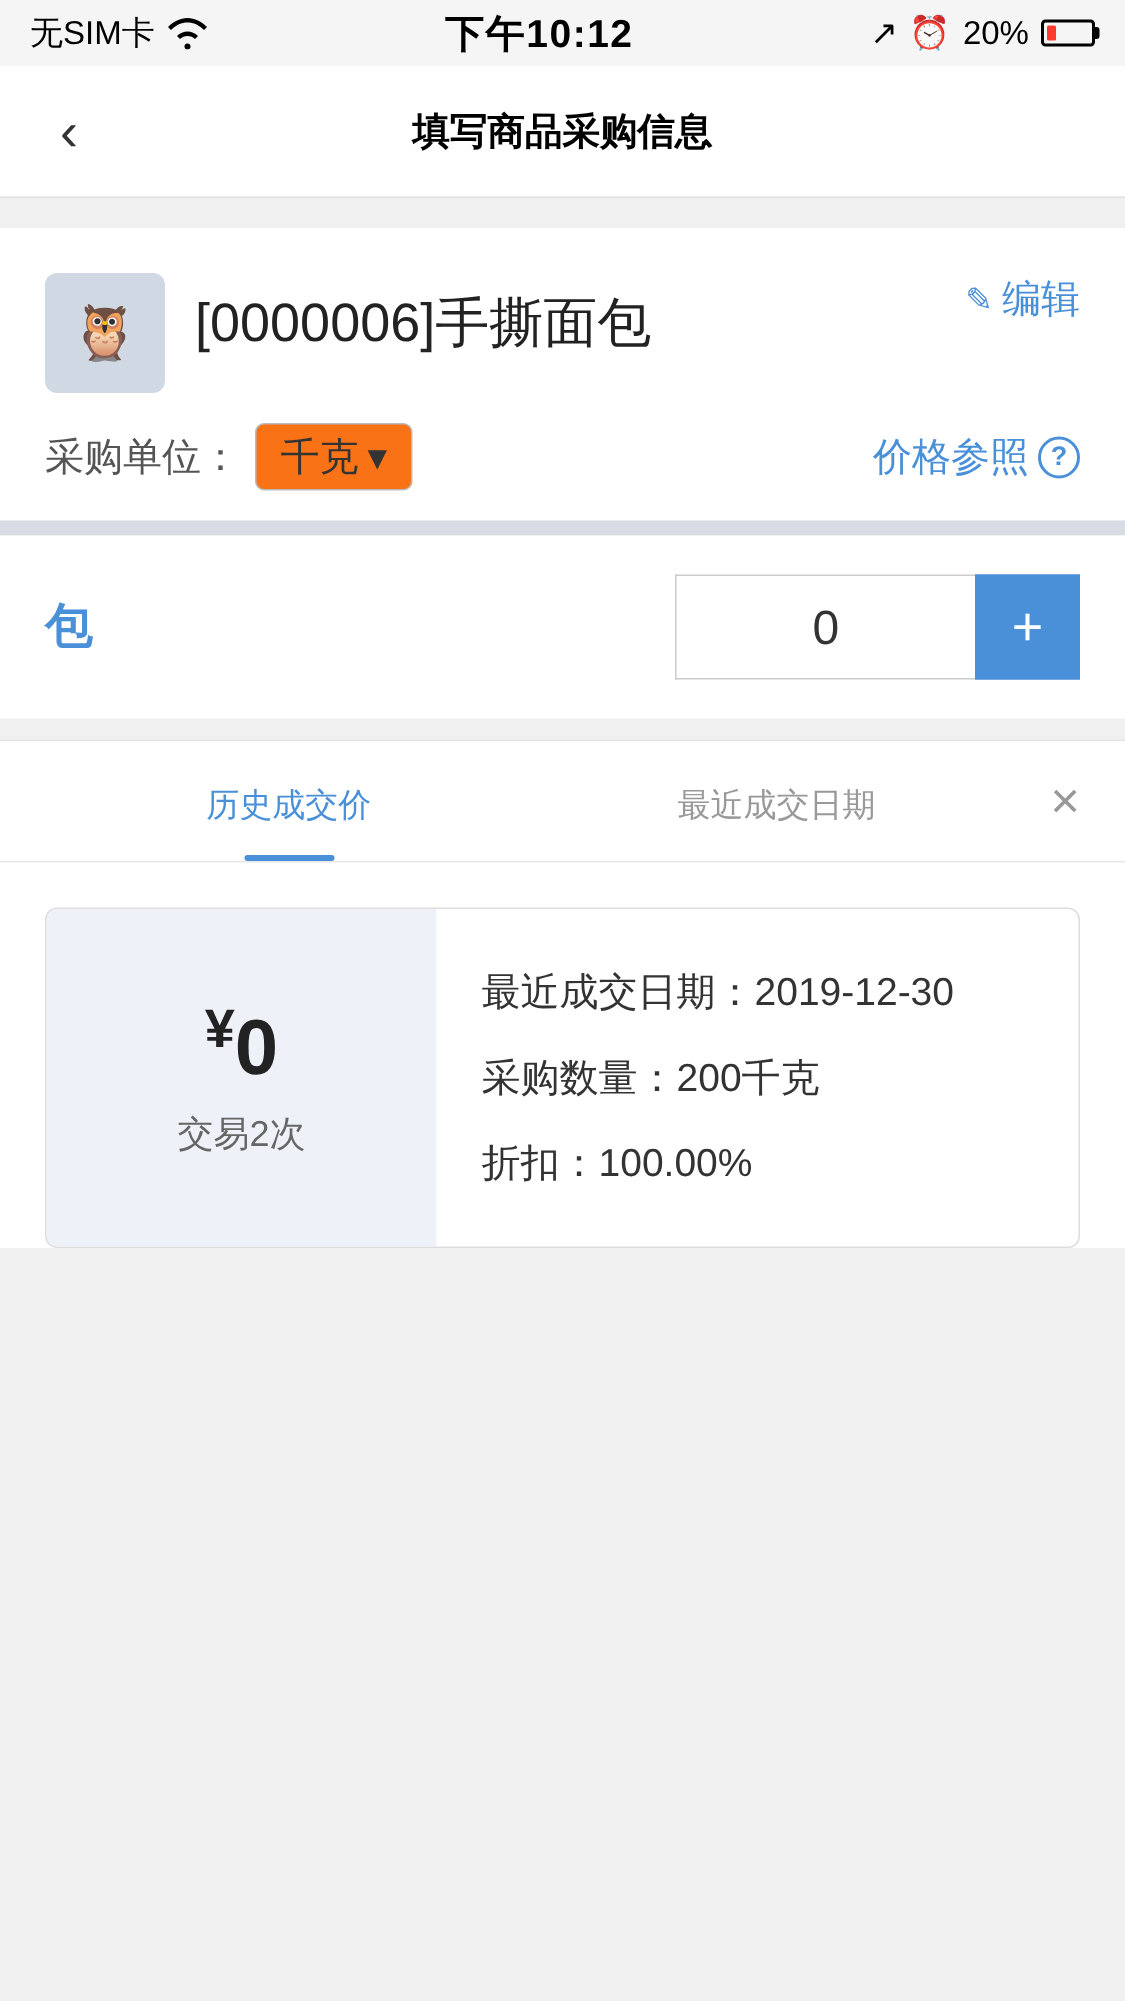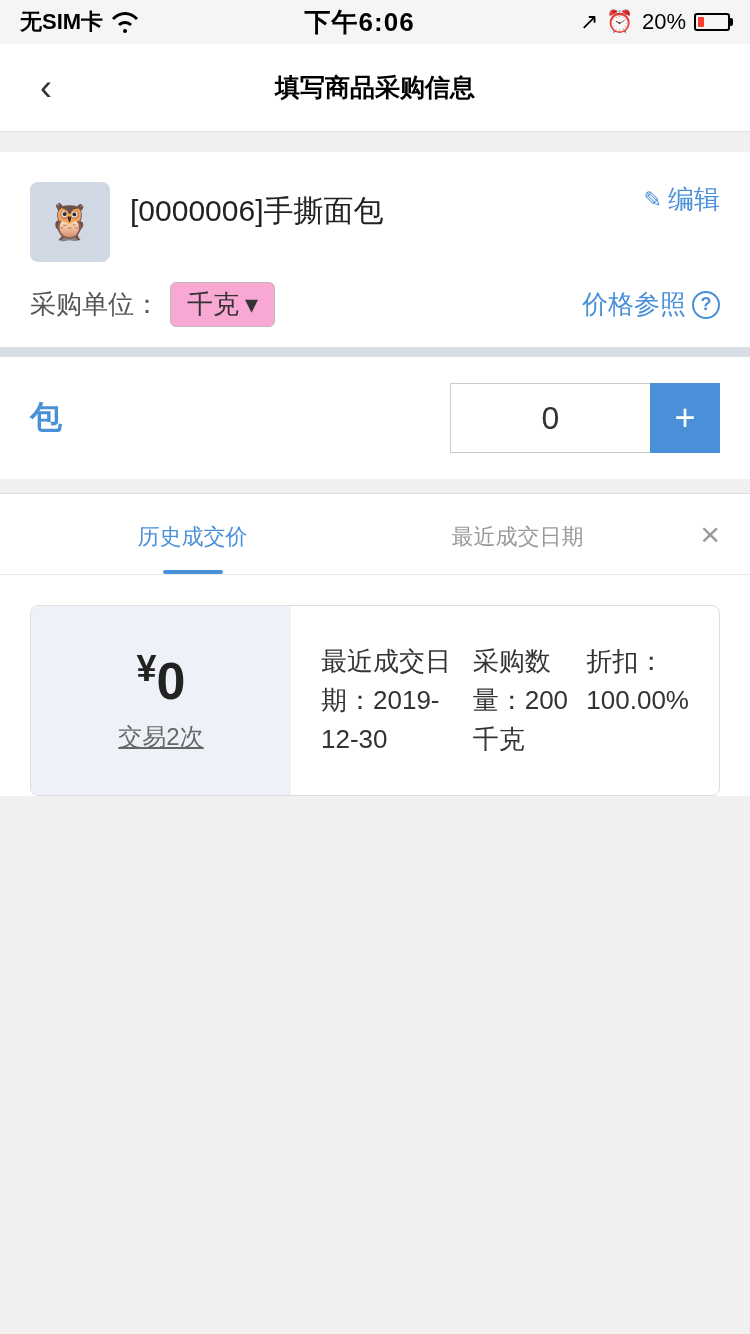--- a/index.html
+++ b/index.html
@@ -22,21 +22,21 @@
       justify-content: space-between;
       padding: 0 20px;
       font-size: 24px;
       color: #000;
     }
     .status-left {
       display: flex;
       align-items: center;
       gap: 8px;
       font-size: 22px;
-      font-weight: 700;
+      font-weight: 400;
     }
     .status-center {
       font-size: 26px;
       font-weight: 600;
       letter-spacing: 1px;
     }
     .status-right {
       display: flex;
       align-items: center;
       gap: 8px;
@@ -118,21 +118,21 @@
       display: flex;
       align-items: center;
       justify-content: center;
       flex-shrink: 0;
     }
     .thumb-icon {
       font-size: 36px;
       color: #8899aa;
     }
     .product-name {
-      font-size: 30px;
+      font-size: 36px;
       color: #222;
       font-weight: 500;
       line-height: 1.4;
       padding-top: 8px;
     }
     .edit-btn {
       display: flex;
       align-items: center;
       gap: 6px;
       font-size: 26px;
@@ -156,21 +156,21 @@
       font-size: 26px;
       color: #555;
       justify-content: flex-end;
     }
     .unit-select {
       border: 1px solid #bbb;
       border-radius: 6px;
       padding: 4px 16px;
       font-size: 26px;
       color: #333;
-      background: #f9a8d4;
+      background: #f97316;
       display: flex;
       align-items: center;
       gap: 6px;
     }
     .price-ref {
       display: flex;
       align-items: center;
       gap: 6px;
       font-size: 26px;
       color: #4a90d9;
@@ -318,27 +318,26 @@
       color: #222;
     }
     .price-symbol {
       font-size: 36px;
       vertical-align: super;
     }
     .trade-count {
       font-size: 24px;
       color: #666;
       margin-top: 10px;
-      text-decoration: underline;
     }
     .history-right {
       flex: 1;
       padding: 36px 30px;
       display: flex;
-      flex-direction: row;
+      flex-direction: column;
       justify-content: center;
       gap: 18px;
     }
     .detail-line {
       font-size: 26px;
       color: #333;
       line-height: 1.5;
     }
 
     
@@ -352,21 +351,21 @@
 
 <div class="status-bar">
   <div class="status-left">
     <span>无SIM卡</span>
     <svg width="28" height="22" viewBox="0 0 28 22">
       <path d="M14 18a2 2 0 1 1 0 4 2 2 0 0 1 0-4z" fill="#000"></path>
       <path d="M7 13c1.9-1.9 4.5-3 7-3s5.1 1.1 7 3l-2 2c-1.3-1.3-3.1-2-5-2s-3.7.7-5 2l-2-2z" fill="#000"></path>
       <path d="M1 7C4.7 3.3 9.1 1 14 1s9.3 2.3 13 6l-2 2C21.7 5.6 18 4 14 4S6.3 5.6 3 9L1 7z" fill="#000"></path>
     </svg>
   </div>
-  <div class="status-center">下午6:06</div>
+  <div class="status-center">下午10:12</div>
   <div class="status-right">
     <span>↗</span>
     <span>⏰</span>
     <span>20%</span>
     <div class="battery-icon">
       <div class="battery-fill"></div>
     </div>
   </div>
 </div>
 

